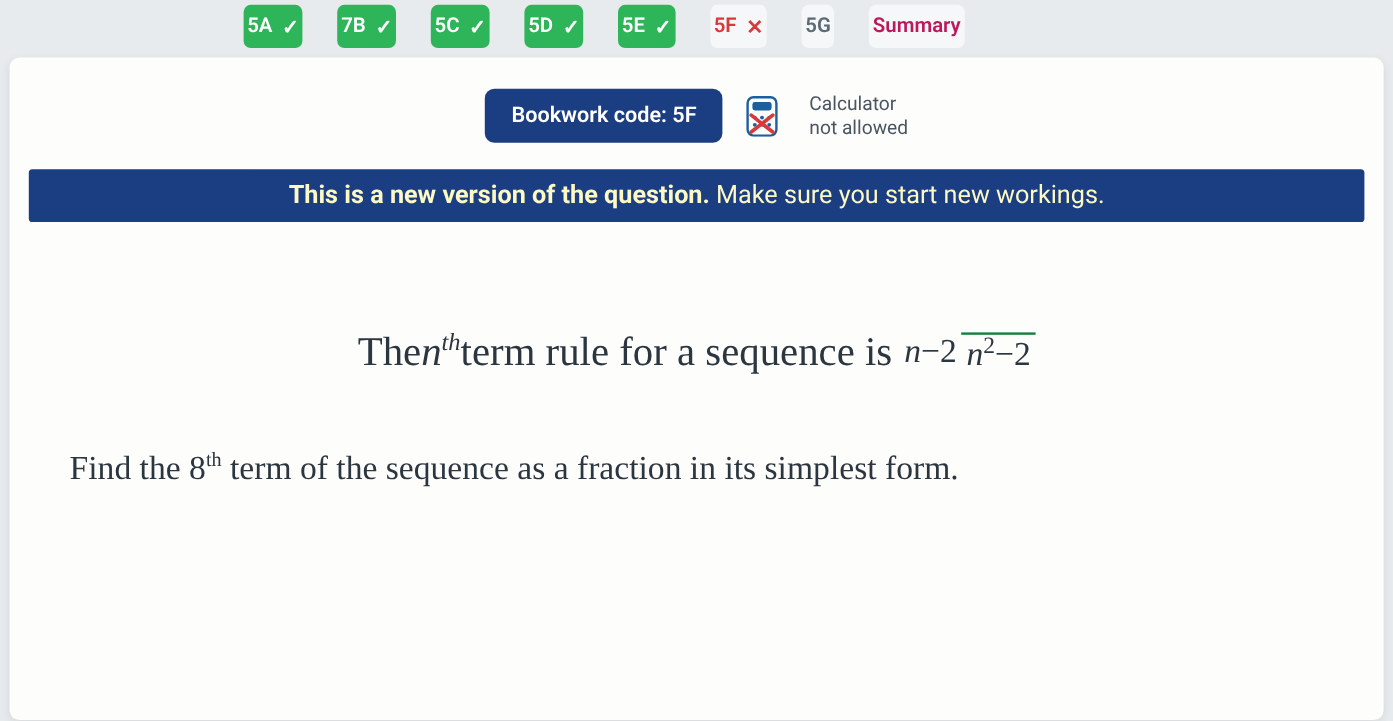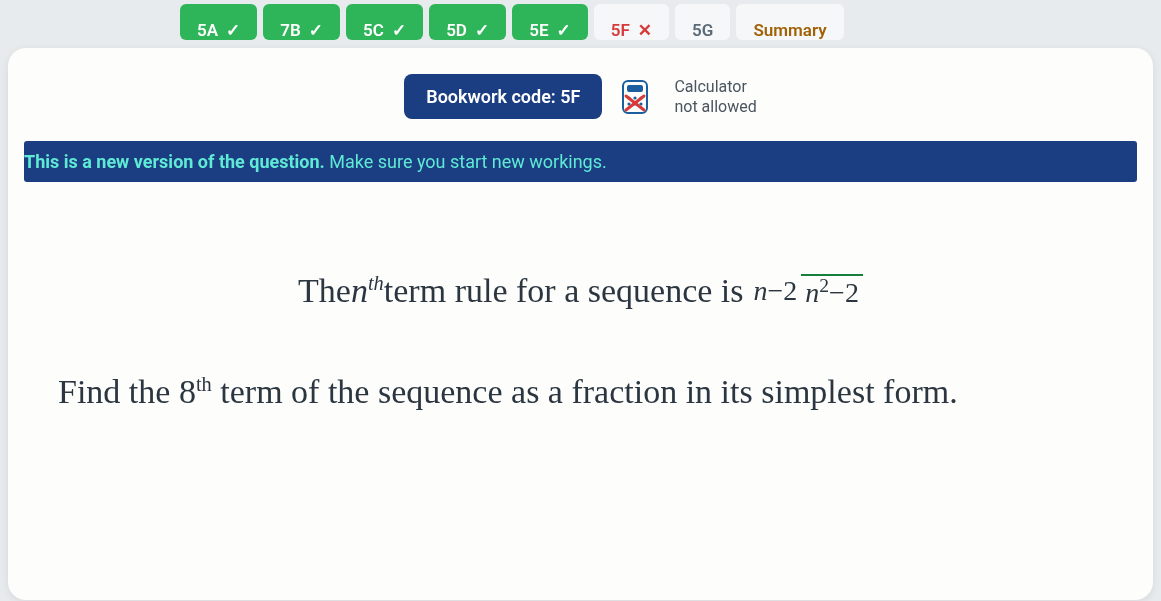--- a/index.html
+++ b/index.html
@@ -12,50 +12,51 @@
   }
   .tab-bar {
     display: flex;
     gap: 6px;
     padding: 4px 0 0 180px;
     align-items: stretch;
     height: 42px;
   }
   .tab {
     border-radius: 6px;
-    padding: 0 17px;
+    padding: 0 3px;
     font-size: 17px;
     font-weight: 600;
     display: flex;
-    align-items: flex-end;
+    align-items: center;
     gap: 8px;
     cursor: pointer;
     height: 36px;
+    margin-left: 23px;
   }
   .tab.done {
     background: #2fb559;
     color: #fff;
   }
   .tab.wrong {
     background: #f5f7f9;
     color: #d63a3a;
   }
   .tab.pending {
     background: #f5f7f9;
     color: #5a6a77;
   }
   .tab.summary-tab {
     background: #f5f7f9;
-    color: #a16207;
+    color: #be185d;
   }
   .check, .cross { font-weight: 700; }
   .card {
     background: #fdfdfb;
     margin: 6px 8px 0 8px;
-    border-radius: 18px;
+    border-radius: 8px;
     box-shadow: 0 2px 8px rgba(0,0,0,.08);
     overflow: hidden;
     height: 552px;
   }
   .header-row {
     display: flex;
     justify-content: center;
     align-items: center;
     gap: 18px;
     padding: 26px 0 22px 0;
@@ -77,23 +78,23 @@
     line-height: 1.25;
   }
   .calc-icon {
     width: 30px;
     height: 34px;
     position: relative;
     flex-shrink: 0;
   }
   .banner {
     background: #1b3e82;
-    color: #5eead4;
-    font-size: 18px;
-    text-align: left;
+    color: #fef9c3;
+    font-size: 21px;
+    text-align: center;
     padding: 10px 0;
     margin: 0 16px;
     border-radius: 3px;
   }
   .banner b { font-weight: 700; }
   .question {
     font-family: Georgia, "Times New Roman", serif;
     color: #2b3640;
     text-align: left;
     padding: 90px 50px 0 50px;
@@ -114,21 +115,21 @@
     align-items: center;
     font-style: italic;
     font-size: 28px;
     line-height: 1.05;
     margin-left: 6px;
     vertical-align: middle;
   }
   .frac .num { padding: 0 4px; }
   .frac .den { border-top: 2px solid #15803d; padding: 0 4px; }
   .line2 {
-    font-size: 34px;
+    font-size: 28px;
     margin-top: 58px;
     line-height: 1.4;
   }
   .line2 sup { font-size: 0.6em; vertical-align: super; }
 </style>
 </head>
 <body>
 
 <div class="tab-bar">
   <div class="tab done">

